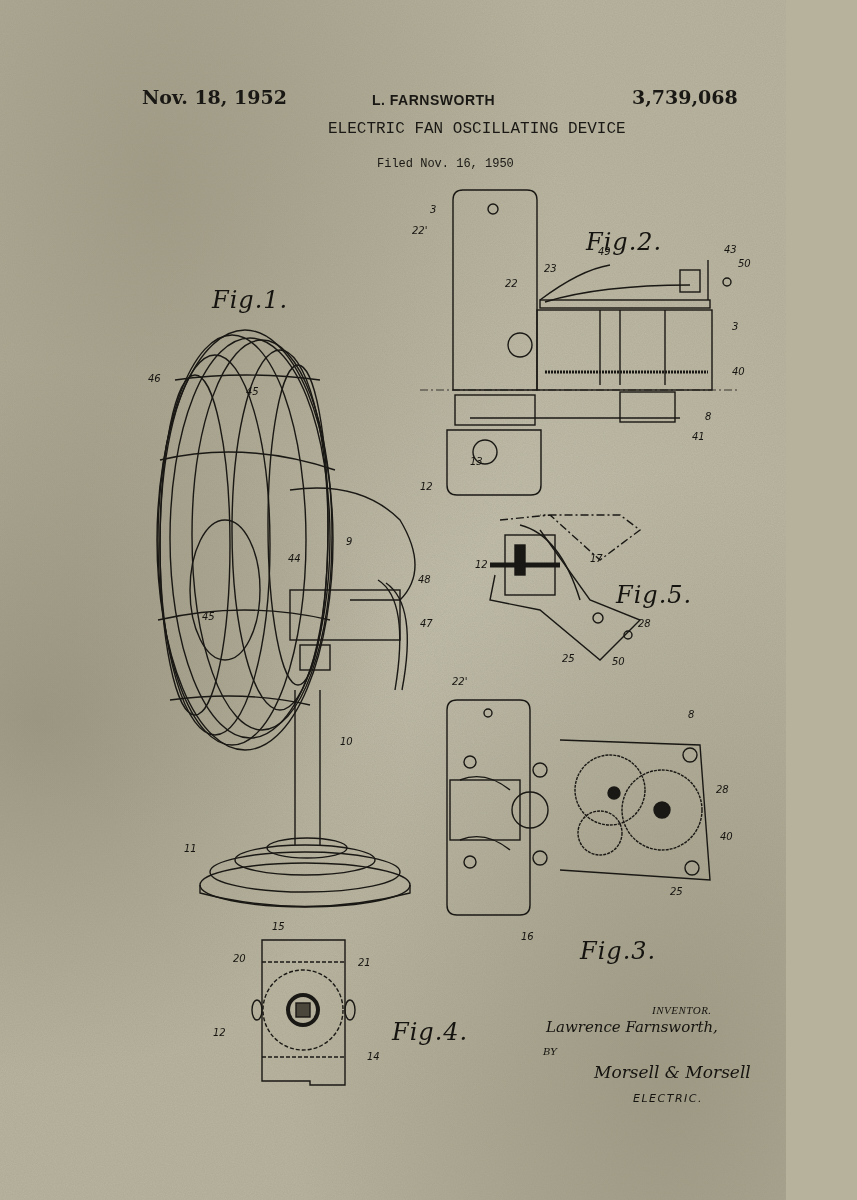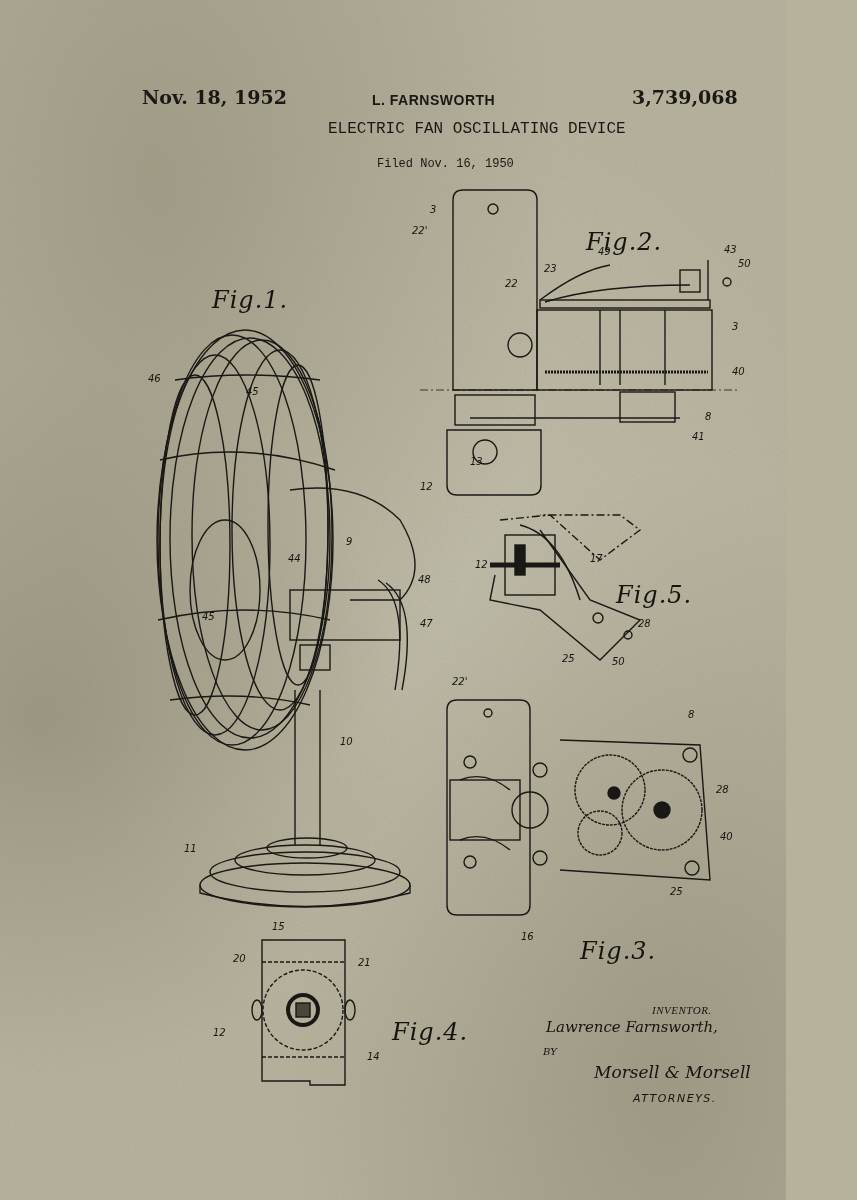--- a/index.html
+++ b/index.html
@@ -187,14 +187,14 @@
       <text class="ref" x="358" y="966">21</text>
         <text class="ref" x="213" y="1036">12</text>
       <text class="ref" x="367" y="1060">14</text>
     </g>
   </svg>
 
   <div class="sig inv-lbl">INVENTOR.</div>
   <div class="sig inv-sig">Lawrence Farnsworth,</div>
   <div class="sig by">BY</div>
   <div class="sig att-sig">Morsell &amp; Morsell</div>
-  <div class="sig att-lbl">ATTORNEYS.</div>
+  <div class="sig att-lbl">ELECTRIC.</div>
 </div>
 
 </body></html>

